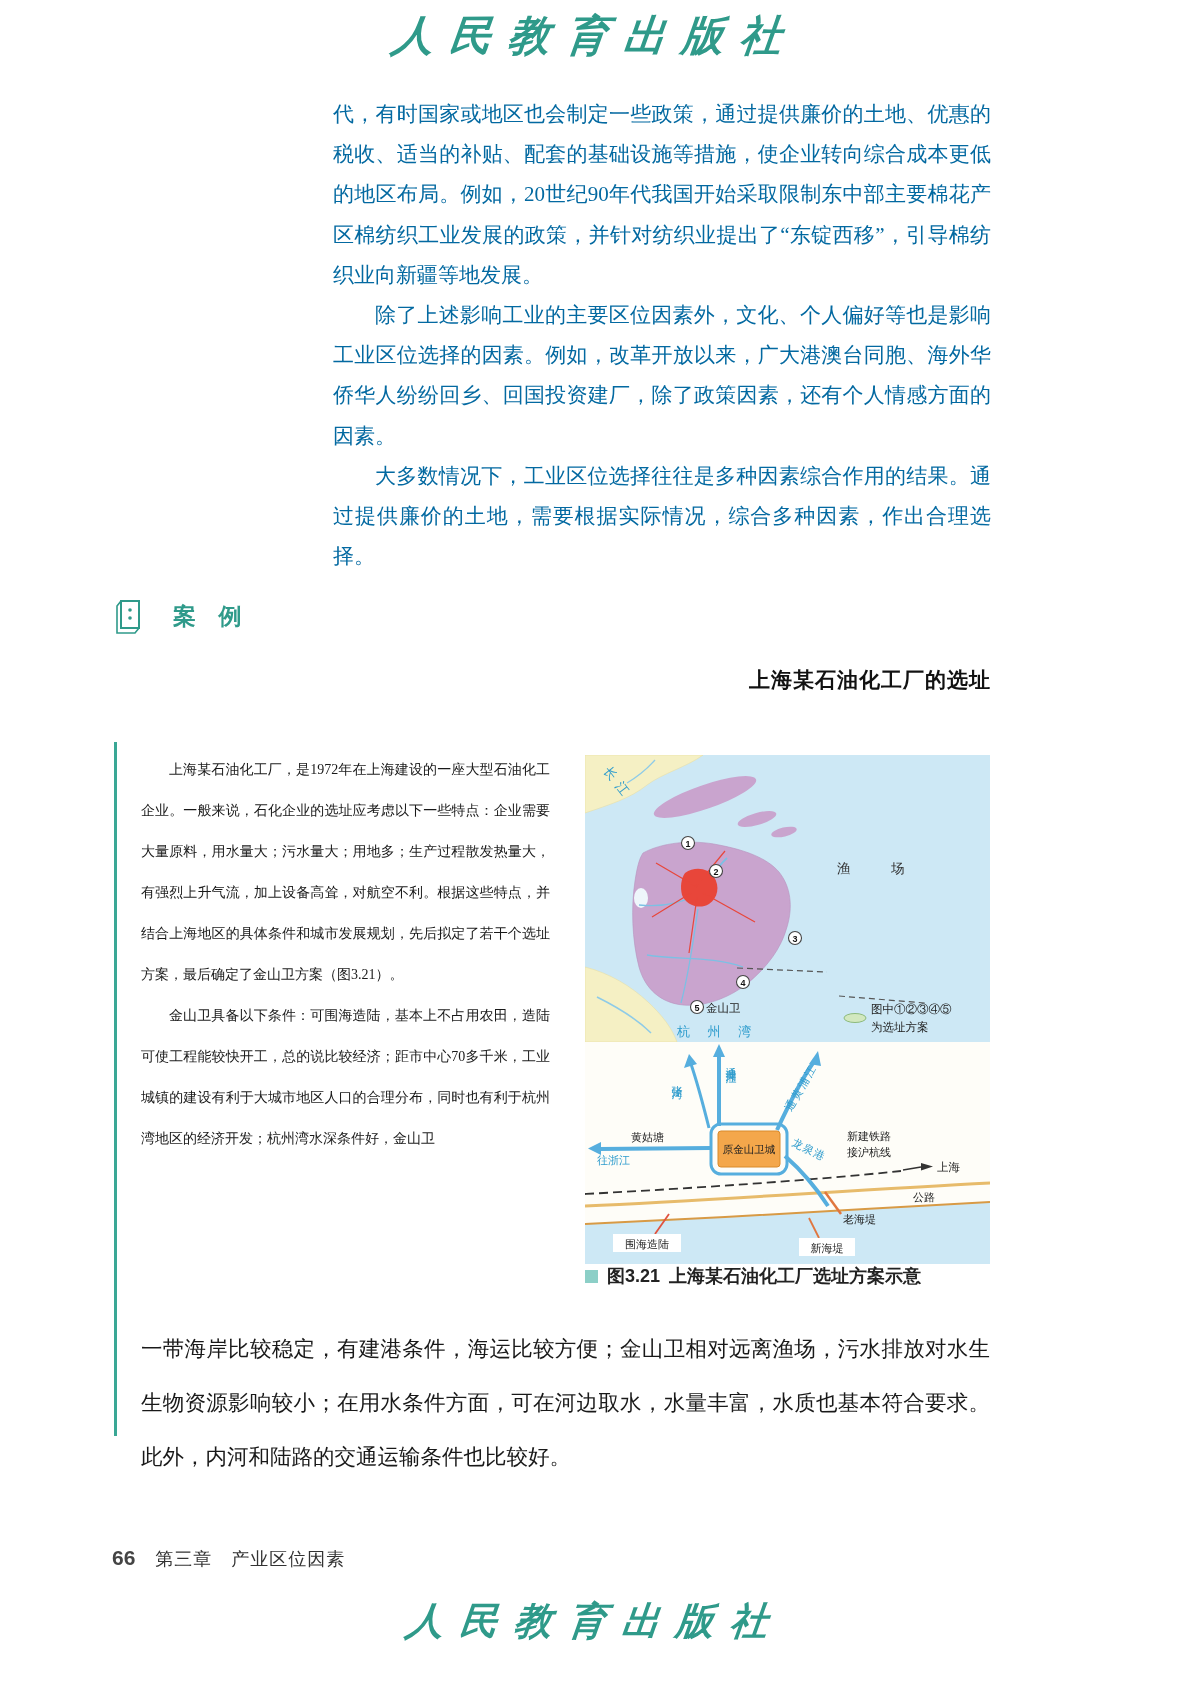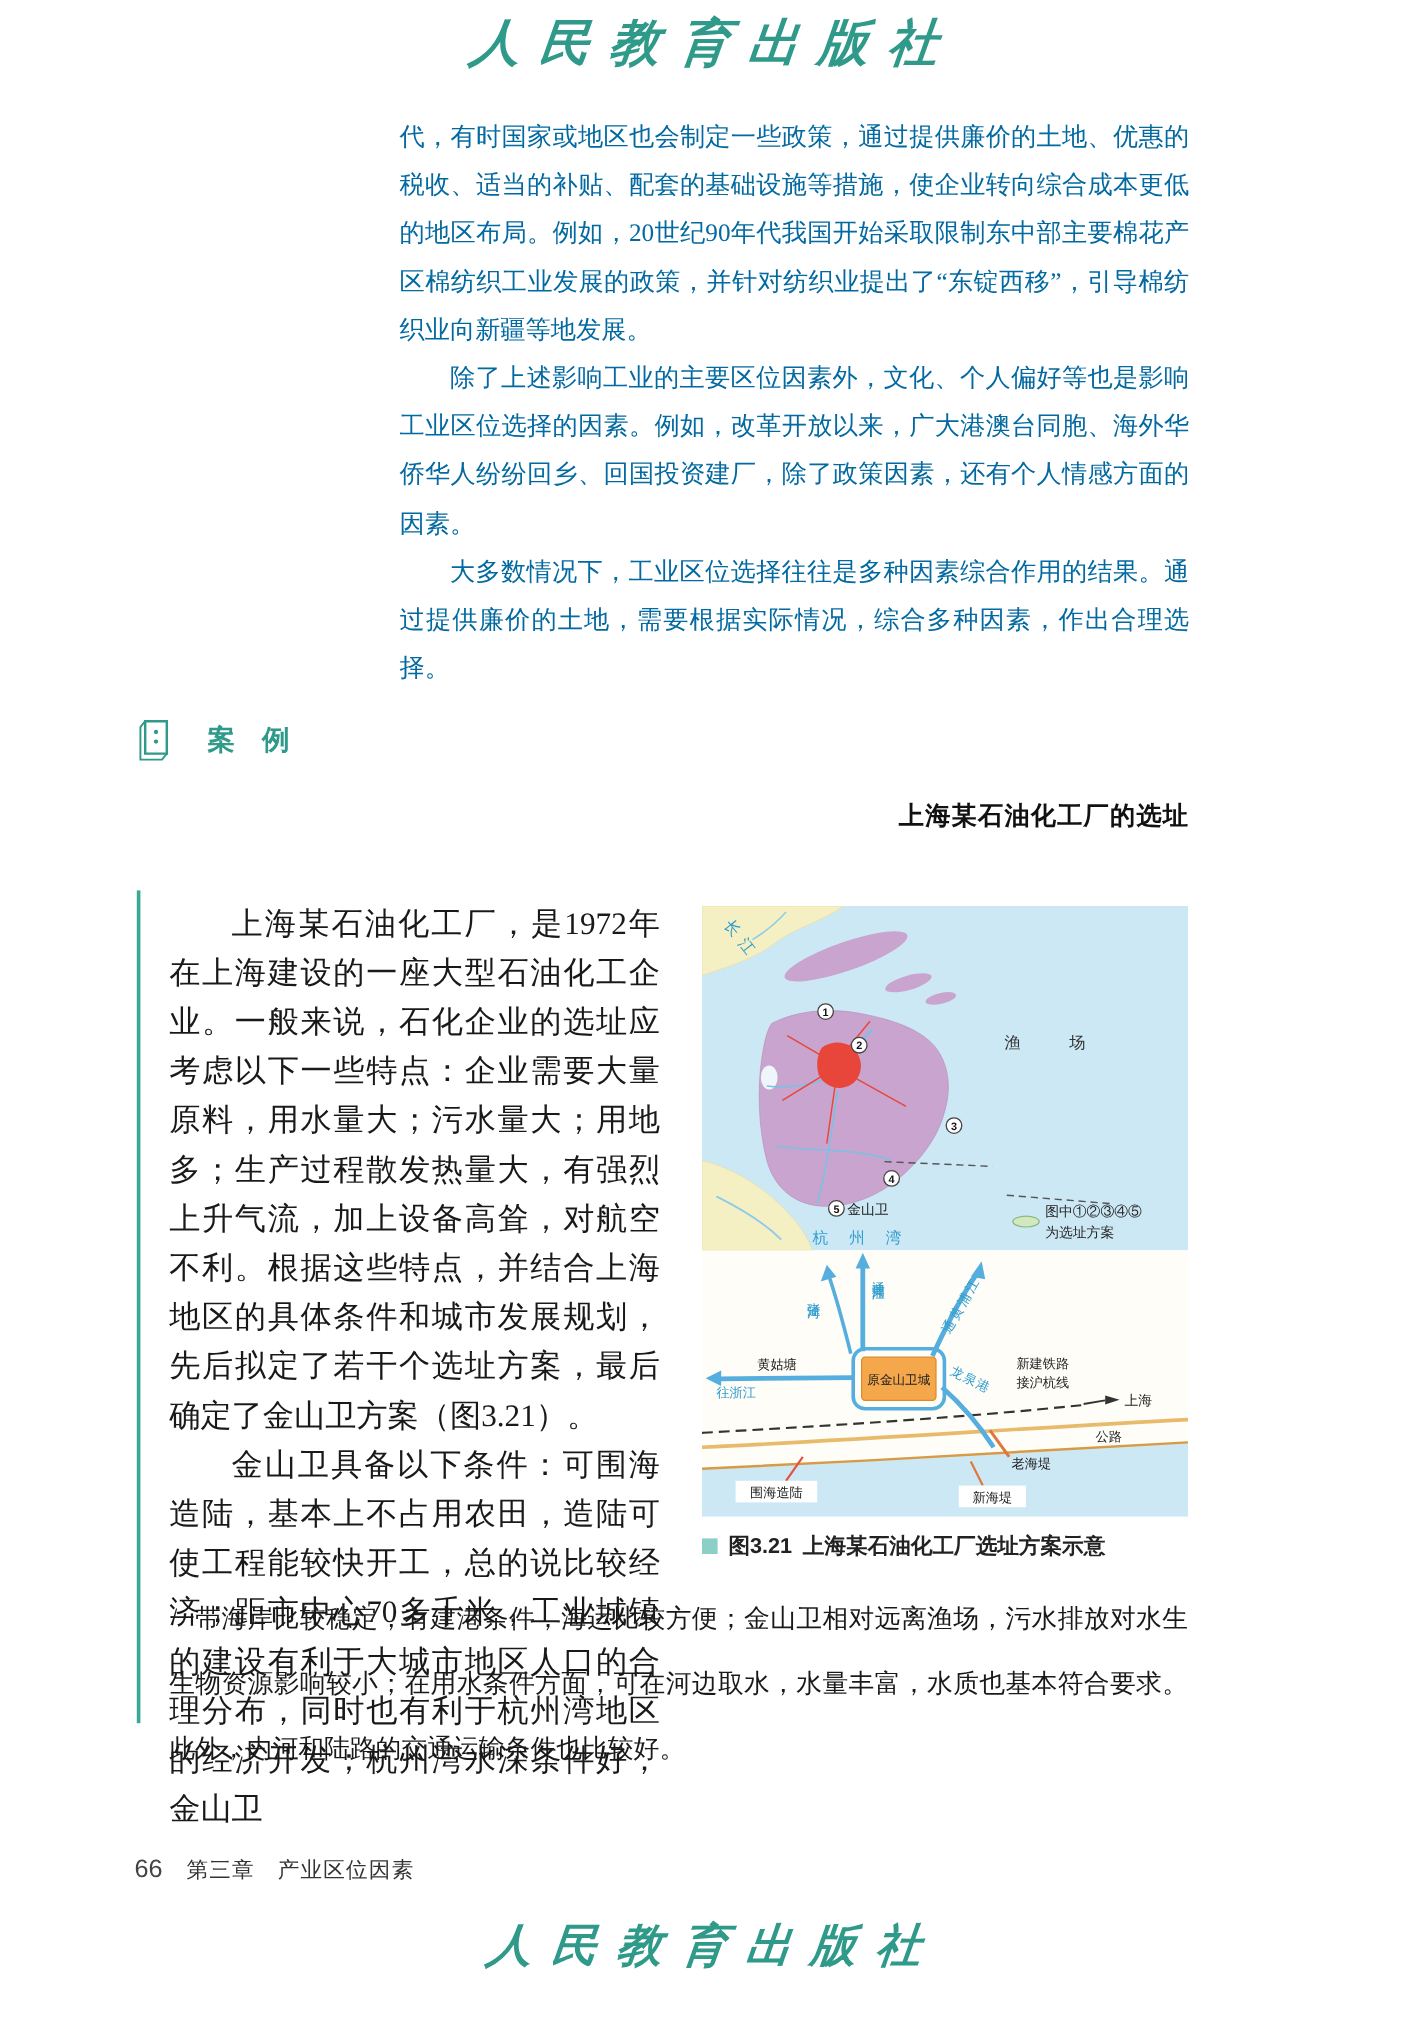--- a/index.html
+++ b/index.html
@@ -21,36 +21,36 @@
   .case-head { position:absolute; left:112px; top:596px; display:flex; align-items:center; gap:27px; color:#2f9a8a; }
   .case-head-text { font-family:"Liberation Sans", sans-serif; font-size:23px; font-weight:bold; letter-spacing:8px; }
 
   .case-title { position:absolute; left:115px; top:666px; width:876px; text-align:right;
                 font-family:"Liberation Sans", sans-serif; font-size:21px; font-weight:bold;
                 color:#111; letter-spacing:1px; }
 
   .case-rule { position:absolute; left:114px; top:742px; width:2.5px; height:694px; background:#3aa795; }
 
   .case-left { position:absolute; left:141px; top:749px; width:409px;
-               font-size:26px; line-height:41px; color:#191919; text-align:justify; }
+               font-size:14px; line-height:41px; color:#191919; text-align:justify; }
 
   .map-figure { position:absolute; left:585px; top:755px; width:405px; }
   .map-figure svg { display:block; }
 
-  .figure-caption { margin-top:12px; font-family:"Liberation Sans", sans-serif;
+  .figure-caption { font-family:"Liberation Sans", sans-serif;
                     font-size:18px; font-weight:bold; color:#222;
                     display:flex; align-items:center; gap:9px; }
   .cap-square { width:13px; height:13px; background:#8ccfc7; display:inline-block; flex:0 0 auto; }
 
   .case-full { position:absolute; left:141px; top:1322px; width:849px;
                font-size:21.5px; line-height:54px; color:#191919; text-align:justify; }
 
   .footer { position:absolute; left:112px; top:1546px; display:flex; align-items:baseline; gap:20px; color:#333;
             font-family:"Liberation Sans", sans-serif; }
-  .footer .pagenum { font-size:21px; color:#444; }
+  .footer .pagenum { font-size:21px; color:#444;font-weight:bold; }
   .footer .chap { font-size:18px; letter-spacing:1px; }
 
   svg text { font-family:"Liberation Sans", sans-serif; }
   .mblue { fill:#2e9ccd; }
   .mnum { font-size:9px; text-anchor:middle; fill:#111; font-weight:bold; }
   text.vtext { writing-mode: vertical-rl; text-orientation: upright; letter-spacing:2px; }
 </style>
 </head>
 <body>
 

